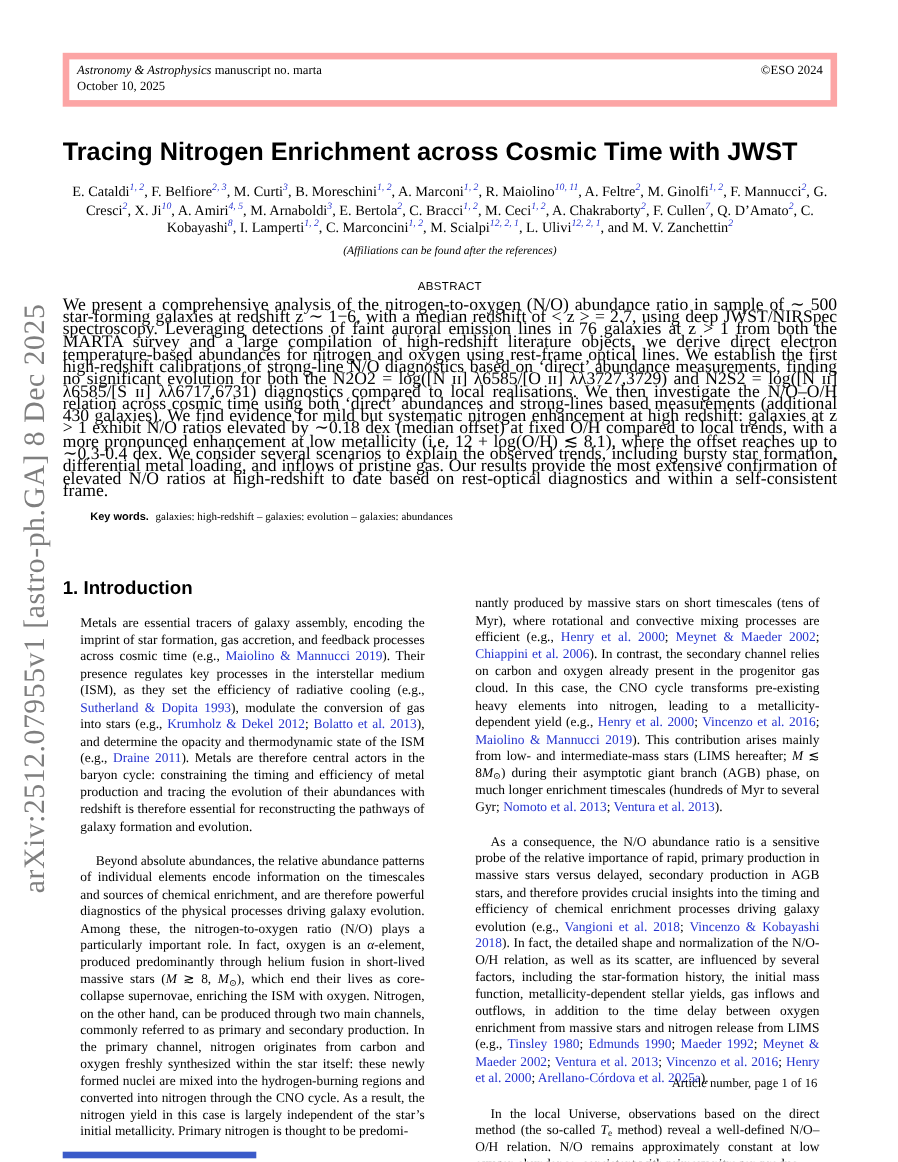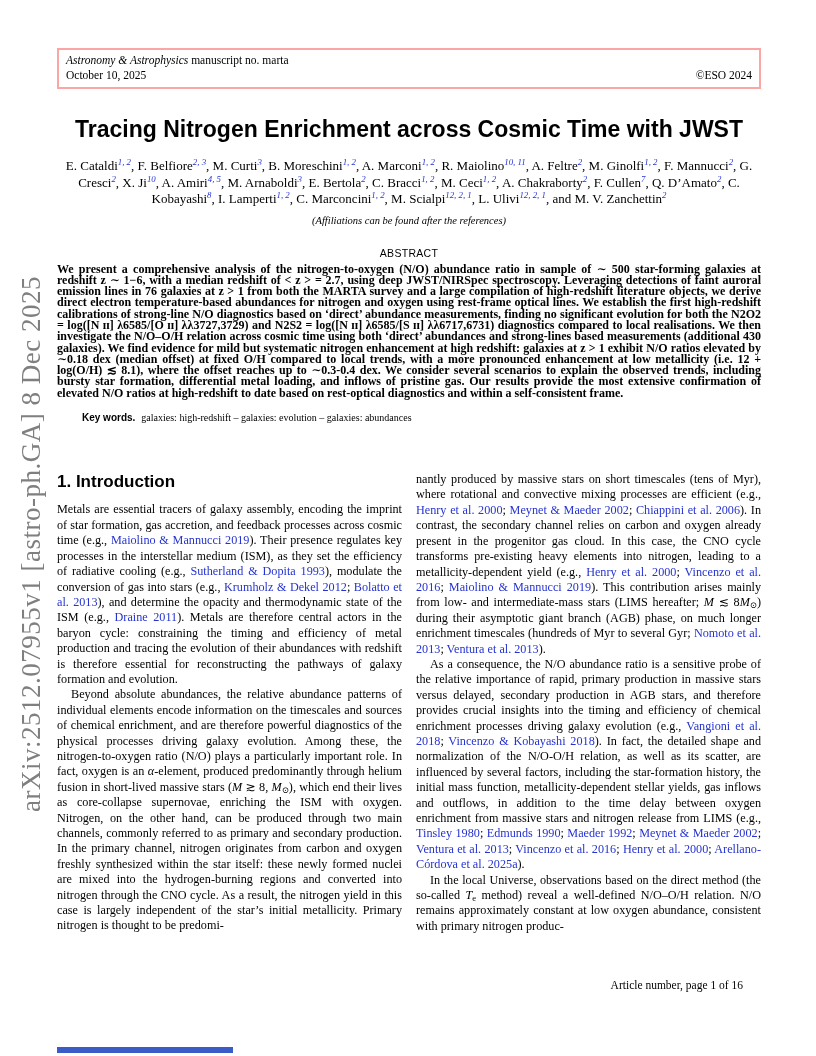--- a/index.html
+++ b/index.html
@@ -1,37 +1,37 @@
 <!DOCTYPE html>
 <html style="--link: #2533cf; --gray: #7f7f7f; --bluebar: #3b5bc9;"><head>
 <meta charset="utf-8">
 <style>
   :root{ --link:#2533cf; --gray:#7f7f7f; --bluebar:#3b5bc9; }
   html,body{margin:0;padding:0;background:#ffffff;}
   body{width:816px;height:1056px;overflow:hidden;}
   .page{position:relative;width:816px;height:1056px;background:#fff;color:#000;
         font-family:"Liberation Serif","DejaVu Serif",serif;}
   .content{padding:48px 55px 0 57px;}
-  .header-box{display:flex;justify-content:space-between;align-items:flex-end;
-      border:2px solid #fca5a5;padding:3px 7px 5px;font-size:11.5px;line-height:14.5px;}
+  .header-box{display:flex;justify-content:space-between;align-items:flex-start;
+      border:6px solid #fca5a5;padding:3px 7px 5px;font-size:11.5px;line-height:14.5px;}
   .it{font-style:italic;}
-  h1{ text-align:center;font-family:"Liberation Sans","DejaVu Sans",sans-serif;
+  h1{ text-align:left;font-family:"Liberation Sans","DejaVu Sans",sans-serif;
       font-weight:bold;font-size:23px;line-height:27px;margin:27px 0 0 0;}
   .authors{margin-top:15px;text-align:center;font-size:13px;line-height:16.5px;padding:0 6px;}
   .affil{margin-top:7px;text-align:center;font-style:italic;font-size:10.5px;}
   .abs-head{margin-top:21px;text-align:center;font-family:"Liberation Sans","DejaVu Sans",sans-serif;
       font-weight:normal;font-size:10.5px;letter-spacing:0.3px;}
-  .abs-text{margin-top:5px;font-size:12px;line-height:11.3px;text-align:justify;font-weight:bold;}
+  .abs-text{margin-top:5px;font-size:16px;line-height:11.3px;text-align:justify;}
   .keywords{margin-top:13px;font-size:10px;line-height:12px;}
   .kw-label{font-family:"Liberation Sans","DejaVu Sans",sans-serif;font-weight:bold;margin-right:6px;padding-left:25px;}
   .columns{display:flex;gap:14px;margin-top:48px;}
   .col{width:345px;font-size:12.2px;line-height:15.4px;text-align:justify;}
   h2{font-family:"Liberation Sans","DejaVu Sans",sans-serif;font-weight:bold;
      font-size:17px;margin:2px 0 13px 0;}
-  p.para{margin:0;}
+  p.para{margin:16px;}
   p.ind{text-indent:14px;}
   .link{color:var(--link);}
   .sup{color:var(--link);font-size:68%;vertical-align:super;line-height:0;font-style:italic;}
   .sub{font-size:70%;vertical-align:-0.25em;line-height:0;}
   .footer{position:absolute;right:73px;top:979px;font-size:11.5px;}
   .arxiv-side{position:absolute;left:16px;top:812px;transform-origin:0 0;
       transform:rotate(-90deg);white-space:nowrap;font-size:27px;letter-spacing:0.5px;
       color:var(--gray);font-family:"Liberation Serif","DejaVu Serif",serif;}
   .blue-bar{position:absolute;left:57px;top:1047px;width:176px;height:6px;background:var(--bluebar);}
 </style>

